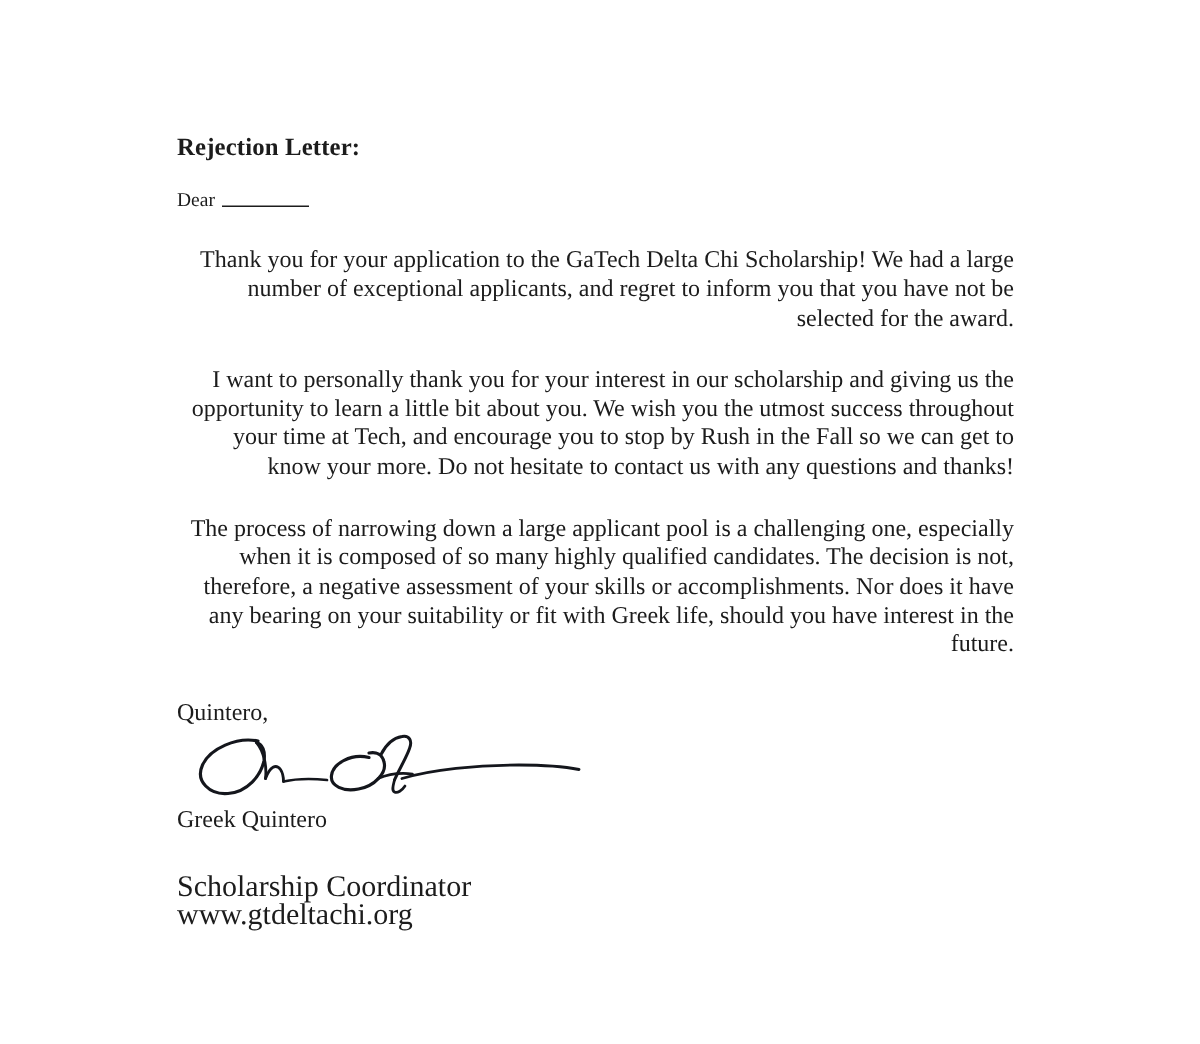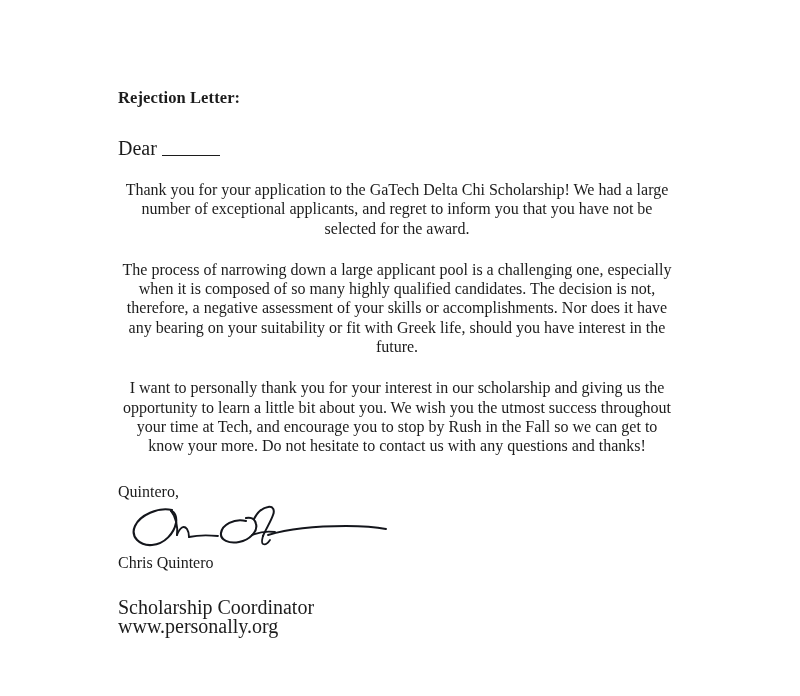--- a/index.html
+++ b/index.html
@@ -35,40 +35,40 @@
 
   .doc-title {
     font-size: 16.5px;
     font-weight: bold;
     line-height: 19px;
     margin: 0 0 0 0;
     letter-spacing: 0.1px;
   }
 
   .salutation {
-    font-size: 20px;
+    font-size: 13px;
     line-height: 19px;
-    margin: 31px 0 0 0;
+    margin: 16px 0 0 0;
     white-space: nowrap;
   }
 
   .blank-line {
     display: inline-block;
     width: 58px;
     border-bottom: 1.3px solid #1c1c1c;
     vertical-align: -1px;
     margin-left: 5px;
     height: 0.85em;
   }
 
   .para {
     font-size: 16px;
     line-height: 19.3px;
     margin: 22px 0 0 0;
-    text-align: center;
+    text-align: right;
     width: 558px;
   }
 
   .closing {
     font-size: 16px;
     line-height: 19.3px;
     margin: 26px 0 0 0;
   }
 
   .signature-wrap {
@@ -102,23 +102,23 @@
 <div class="page">
 
   <div class="letter-body">
 
     <p class="doc-title">Rejection Letter:</p>
 
     <p class="salutation"><span>Dear</span><span class="blank-line" title=""></span></p>
 
     <p class="para">Thank you for your application to the GaTech Delta Chi Scholarship!   We had a large number of exceptional applicants, and regret to inform you that you have not be selected for the award.</p>
 
+    <p class="para">I want to personally thank you for your interest in our scholarship and giving us the opportunity to learn a little bit about you. We wish you the utmost success throughout your time at Tech, and encourage you to stop by Rush in the Fall so we can get to know your more. Do not hesitate to contact us with any questions and thanks!</p>
+
     <p class="para">The process of narrowing down a large applicant pool is a challenging one, especially when it is composed of so many highly qualified candidates. The decision is not, therefore, a negative assessment of your skills or accomplishments. Nor does it have any bearing on your suitability or fit with Greek life, should you have interest in the future.</p>
-
-    <p class="para">I want to personally thank you for your interest in our scholarship and giving us the opportunity to learn a little bit about you. We wish you the utmost success throughout your time at Tech, and encourage you to stop by Rush in the Fall so we can get to know your more. Do not hesitate to contact us with any questions and thanks!</p>
 
     <p class="closing">Quintero,</p>
 
     <div class="signature-wrap">
       <svg width="290" height="44" viewBox="0 0 290 44" fill="none" xmlns="http://www.w3.org/2000/svg">
         <g stroke="#14161c" fill="none" stroke-linecap="round" stroke-linejoin="round">
 
           <path d="M44 5 C 30 2, 12 10, 7 21 C 2 32, 12 41, 24 40 C 37 39, 46 28, 48 18 C 49 12, 47 7, 43 6" stroke-width="2.1"></path>
 
           <path d="M43 6 C 48 12, 50 22, 49 30" stroke-width="1.9"></path>
@@ -133,21 +133,21 @@
 
           <path d="M124 30 C 131 27, 139 26, 147 27" stroke-width="1.8"></path>
 
           <path d="M135 31 C 134 35, 133 38, 135 39 C 137 40, 140 38, 142 35" stroke-width="1.8"></path>
 
           <path d="M140 30 C 160 24, 190 21, 218 21 C 235 21, 248 22, 258 24" stroke-width="1.9"></path>
         </g>
       </svg>
     </div>
 
-    <p class="sig-name">Chris Quintero</p>
+    <p class="sig-name">Greek Quintero</p>
 
     <div class="role-block">
       <p class="role-line">Scholarship Coordinator</p>
-      <p class="role-line">www.personally.org</p>
+      <p class="role-line">www.gtdeltachi.org</p>
     </div>
 
   </div>
 </div>
 
 </body></html>

